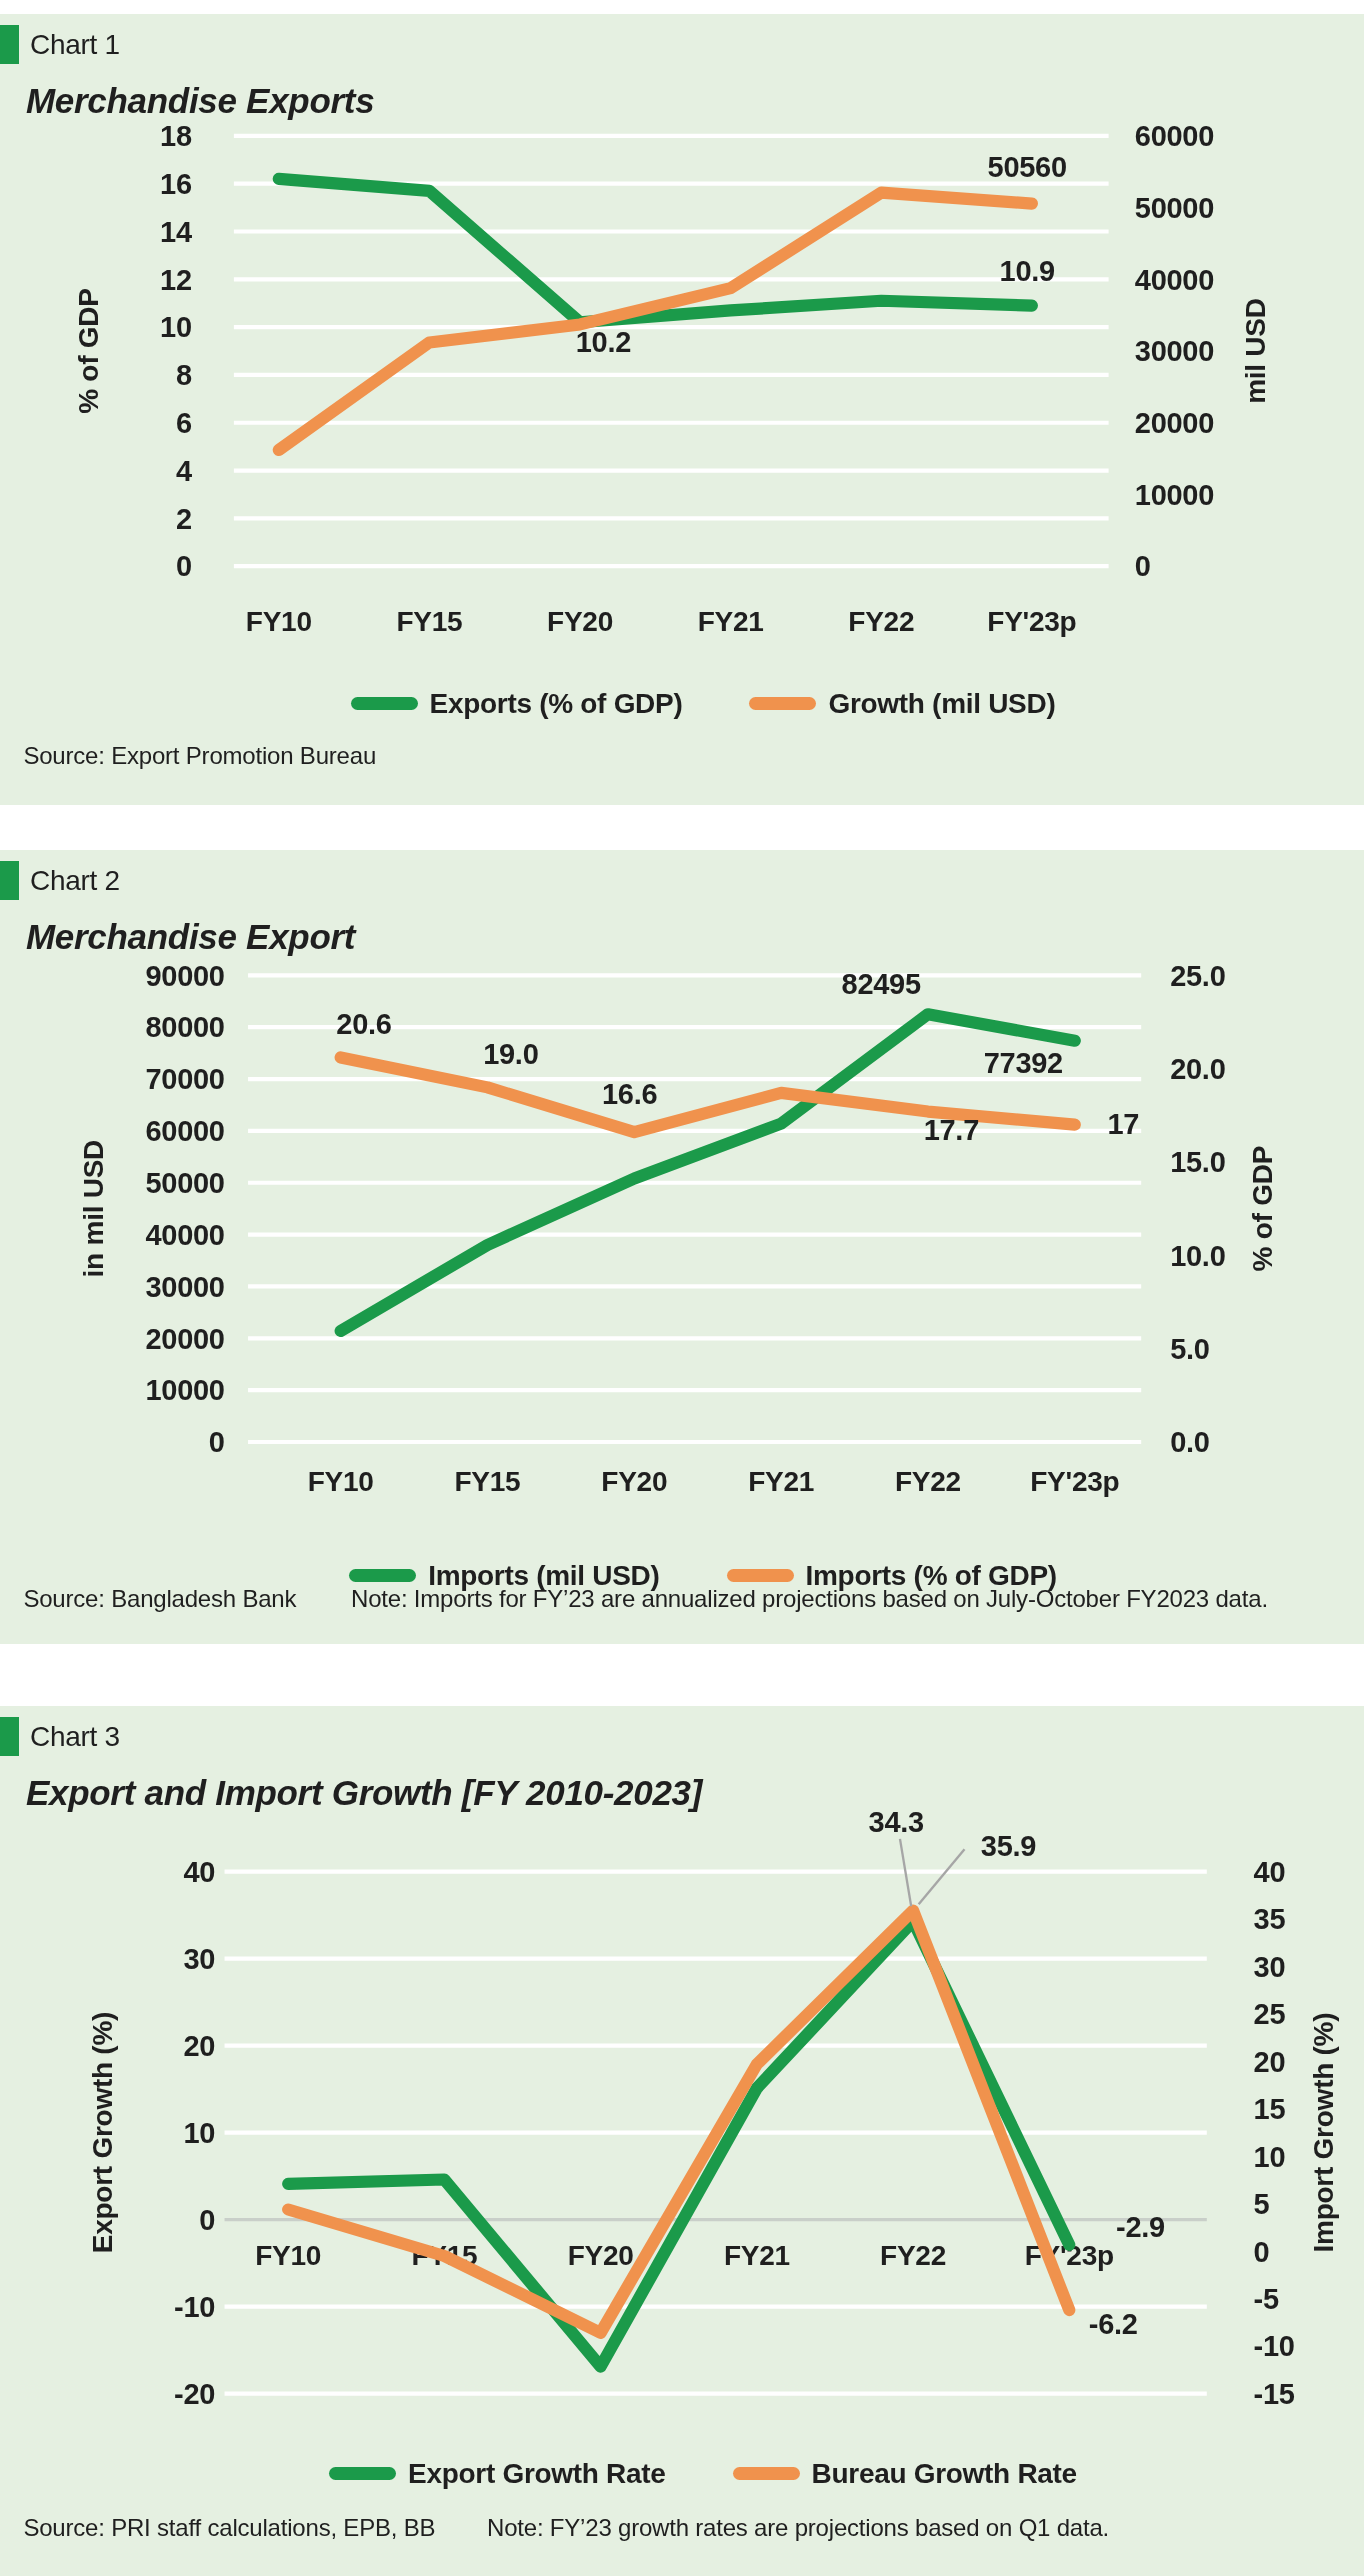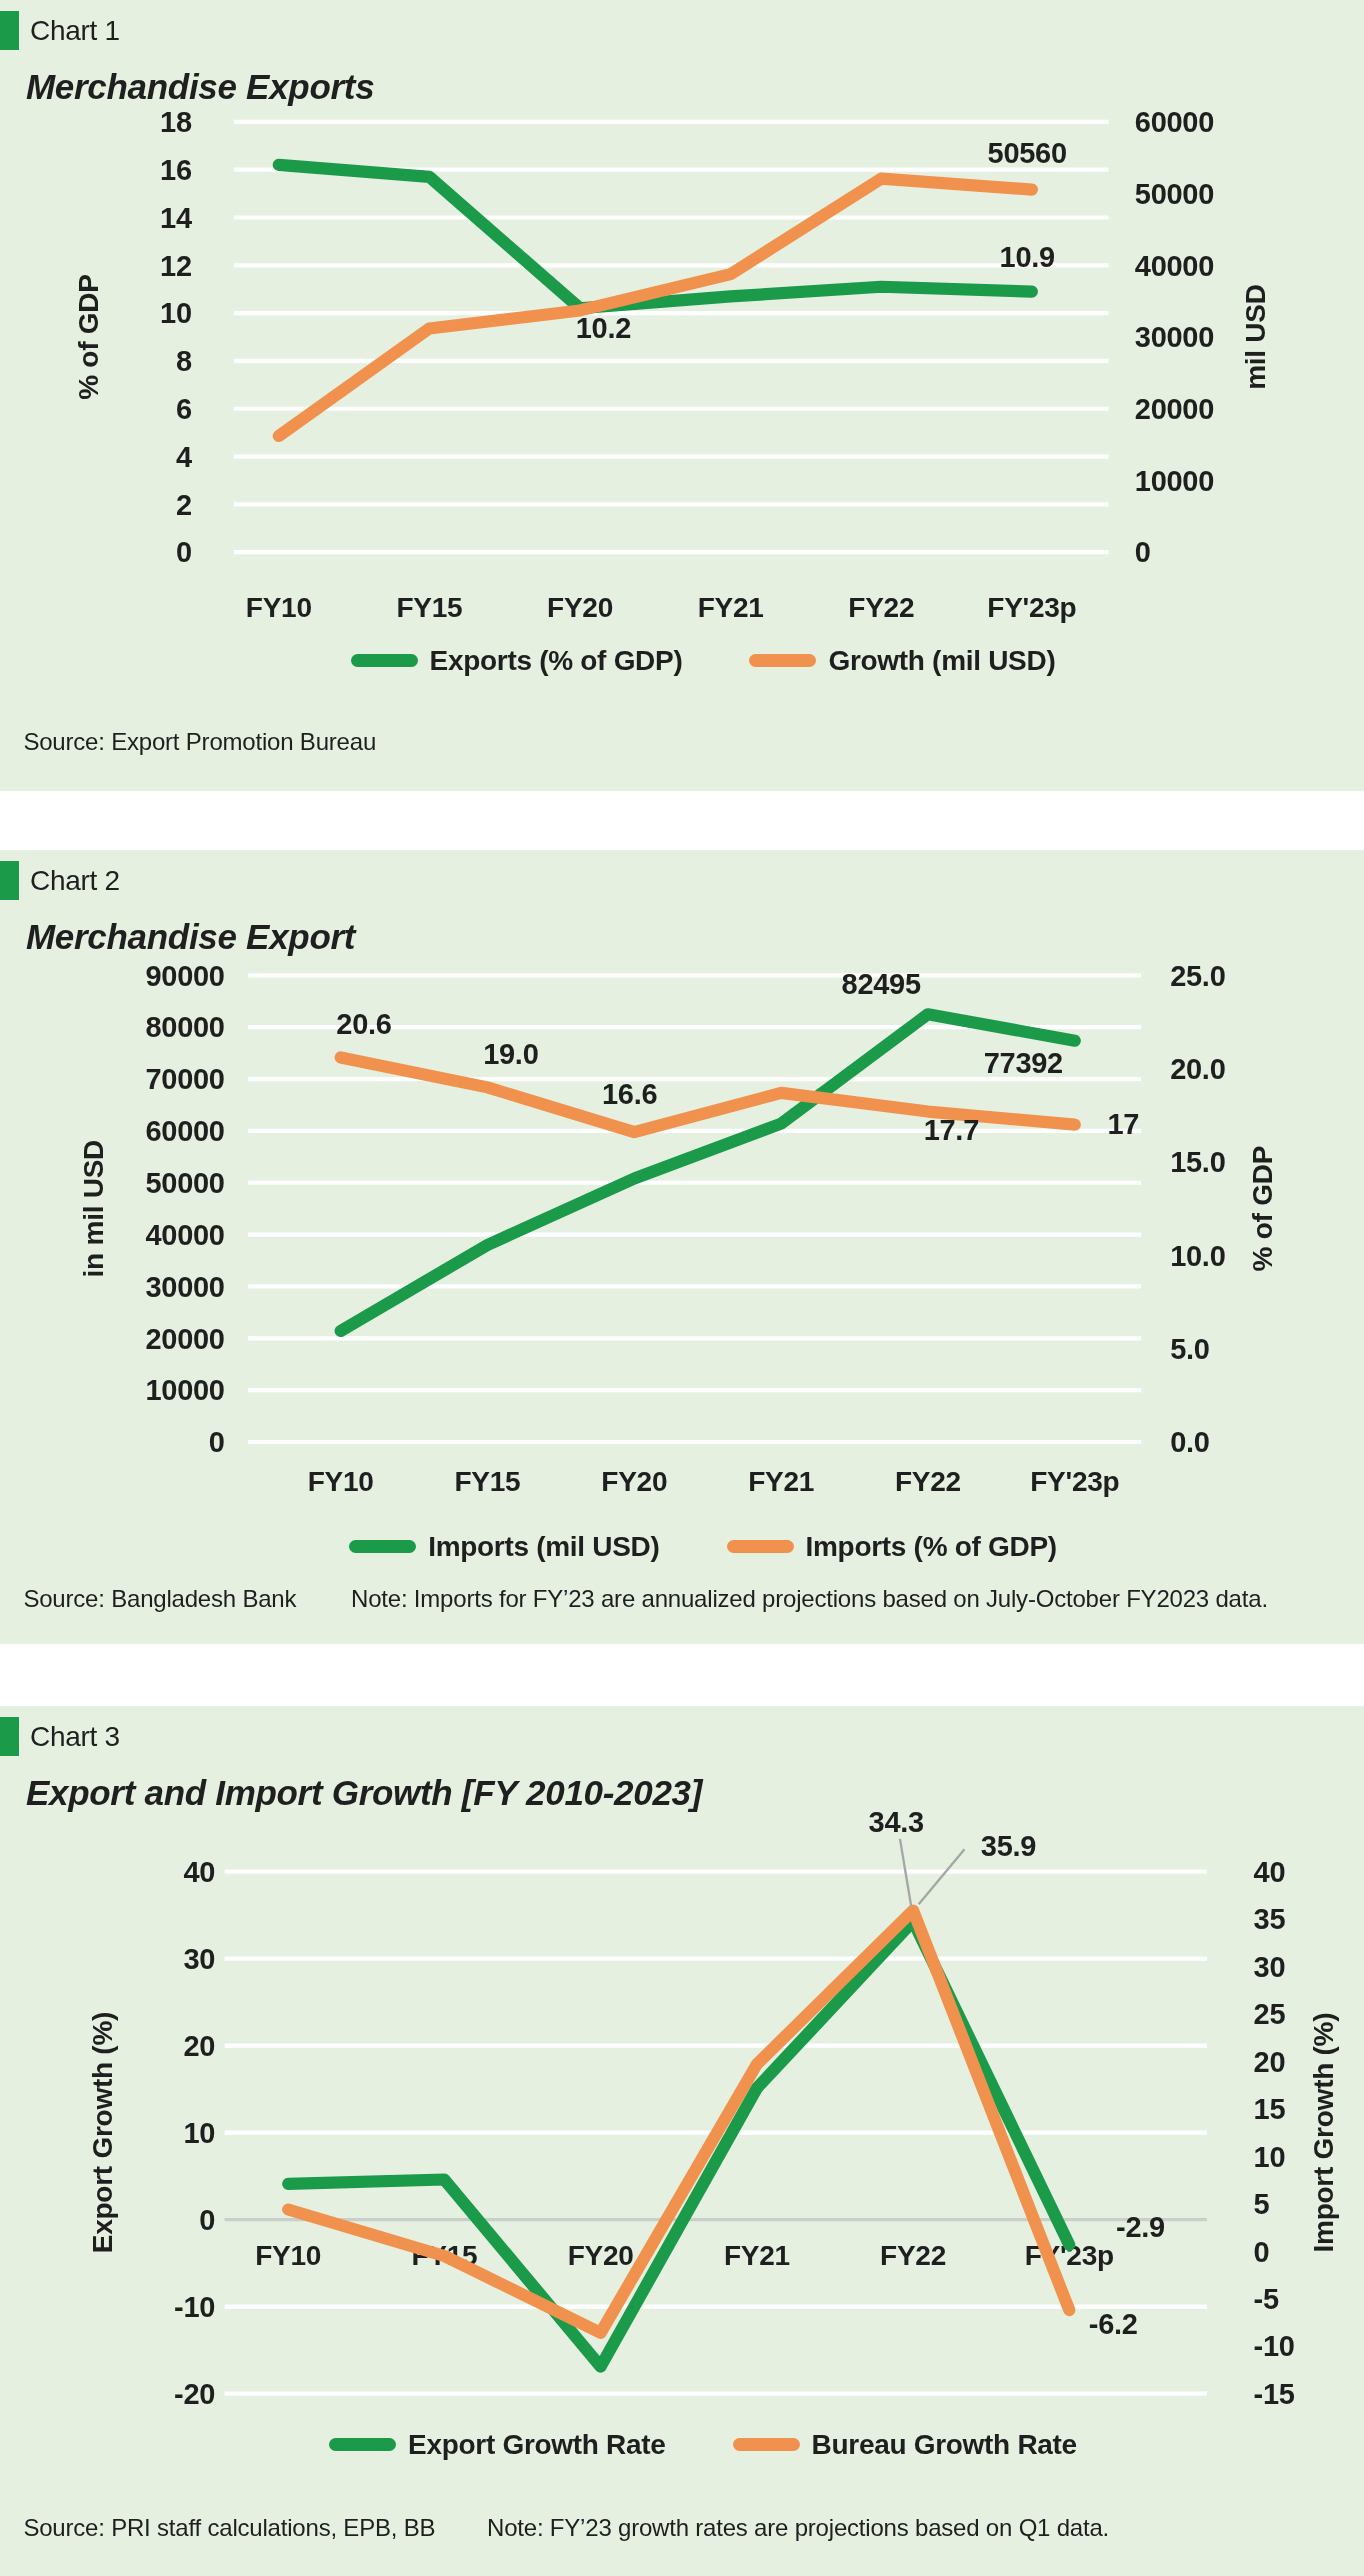--- a/index.html
+++ b/index.html
@@ -3,34 +3,34 @@
 <meta charset="utf-8">
 <style>
   html,body{margin:0;padding:0;background:#ffffff;}
   body{width:1364px;height:2576px;position:relative;font-family:"Liberation Sans",sans-serif;color:#1f1f1f;}
   .panel{position:absolute;left:0;width:1364px;background:#e5f0e1;overflow:hidden;}
   .chip{position:absolute;left:0;top:11.2px;width:18.7px;height:39px;background:#1b9a4a;}
   .chart-label{position:absolute;left:30px;top:15px;font-size:28px;font-weight:400;letter-spacing:-0.3px;}
   .chart-title{position:absolute;left:26px;top:67px;font-size:35px;font-weight:700;letter-spacing:-0.3px;font-style:italic;}
   .plot-svg{position:absolute;left:0;top:0;}
   svg text{font-family:"Liberation Sans",sans-serif;fill:#1f1f1f;letter-spacing:-0.3px;}
-  .legend{position:absolute;left:0;right:0;display:flex;justify-content:center;align-items:center;gap:67px;padding-left:42px;height:37px;}
+  .legend{position:absolute;left:0;right:0;display:flex;justify-content:center;align-items:center;gap:67px;padding-left:42px;height:37px;margin-top:29px;}
   .legend-item{display:flex;align-items:center;gap:12px;}
   .swatch{display:inline-block;width:67px;height:13px;border-radius:6.5px;}
   .swatch.green{background:#1b9a4a;}
   .swatch.orange{background:#f0924d;}
   .legend-text{font-size:28px;font-weight:700;letter-spacing:-0.3px;}
   .source-row{position:absolute;left:0;right:0;height:32px;}
   .source-row span{position:absolute;top:0;font-size:24px;font-weight:400;letter-spacing:-0.2px;white-space:nowrap;}
   .src{left:23.4px;}
 </style>
 </head>
 <body>
 
-<section class="panel" id="panel-chart1" style="top:0;height:791px;">
+<section class="panel" id="panel-chart1" style="top:14px;height:791px;">
   <span class="chip"></span>
   <div class="chart-label">Chart 1</div>
   <div class="chart-title">Merchandise Exports</div>
   <svg class="plot-svg" id="svg-chart1" width="1364" height="791" viewBox="0 0 1458 845">
       <line x1="250" y1="130" x2="1185" y2="130" stroke="#ffffff" stroke-width="4.5"></line>
       <line x1="250" y1="181.11111111111111" x2="1185" y2="181.11111111111111" stroke="#ffffff" stroke-width="4.5"></line>
       <line x1="250" y1="232.22222222222223" x2="1185" y2="232.22222222222223" stroke="#ffffff" stroke-width="4.5"></line>
       <line x1="250" y1="283.3333333333333" x2="1185" y2="283.3333333333333" stroke="#ffffff" stroke-width="4.5"></line>
       <line x1="250" y1="334.44444444444446" x2="1185" y2="334.44444444444446" stroke="#ffffff" stroke-width="4.5"></line>
       <line x1="250" y1="385.55555555555554" x2="1185" y2="385.55555555555554" stroke="#ffffff" stroke-width="4.5"></line>

